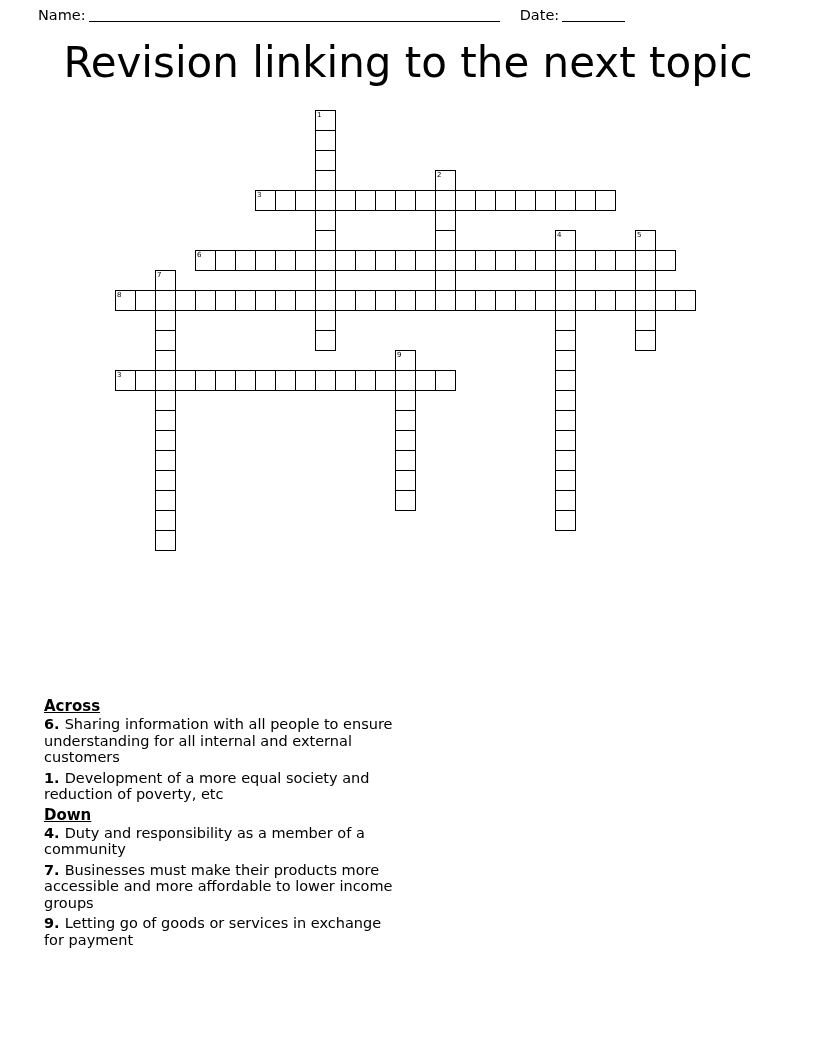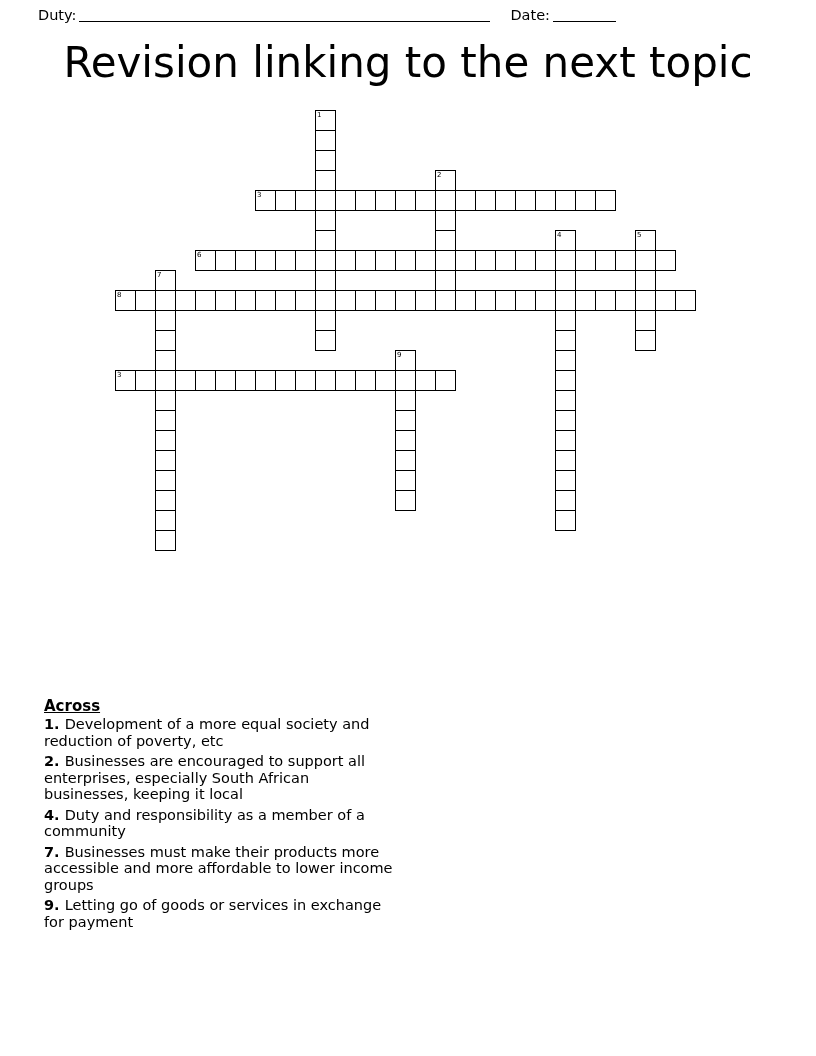--- a/index.html
+++ b/index.html
@@ -109,21 +109,21 @@
   }
   .clue-num {
     font-weight: bold;
   }
   .clue-text { font-weight: normal; }
 </style>
 </head>
 <body>
 
 <div class="name-date-row">
-  <span class="nd-label">Duty:</span>
+  <span class="nd-label">Name:</span>
   <span class="nd-rule name-rule"></span>
   <span class="nd-spacer"></span>
   <span class="nd-label">Date:</span>
   <span class="nd-rule date-rule"></span>
 </div>
 
 <div class="sheet-title">Revision linking to the next topic</div>
 
 <div id="crossword">
     <div class="cw-cell" style="left: 315px; top: 110px;">
@@ -281,21 +281,22 @@
     <div class="cw-cell" style="left: 335px; top: 370px;"></div>
     <div class="cw-cell" style="left: 355px; top: 370px;"></div>
     <div class="cw-cell" style="left: 375px; top: 370px;"></div>
     <div class="cw-cell" style="left: 415px; top: 370px;"></div>
     <div class="cw-cell" style="left: 435px; top: 370px;"></div>
   </div>
 
 <div class="clues">
   <div class="clue-heading">Across</div>
   <div id="across-list">
+      <div class="clue-item"><span class="clue-num">6. </span><span class="clue-text">Sharing information with all people to ensure understanding for all internal and external customers</span></div>
       <div class="clue-item"><span class="clue-num">1. </span><span class="clue-text">Development of a more equal society and reduction of poverty, etc</span></div>
     </div>
+  <div class="clue-heading">Down</div>
   <div id="down-list">
-      <div class="clue-item"><span class="clue-num">2. </span><span class="clue-text">Businesses are encouraged to support all enterprises, especially South African businesses, keeping it local</span></div>
       <div class="clue-item"><span class="clue-num">4. </span><span class="clue-text">Duty and responsibility as a member of a community</span></div>
       <div class="clue-item"><span class="clue-num">7. </span><span class="clue-text">Businesses must make their products more accessible and more affordable to lower income groups</span></div>
       <div class="clue-item"><span class="clue-num">9. </span><span class="clue-text">Letting go of goods or services in exchange for payment</span></div>
     </div>
 </div>
 
 </body></html>

